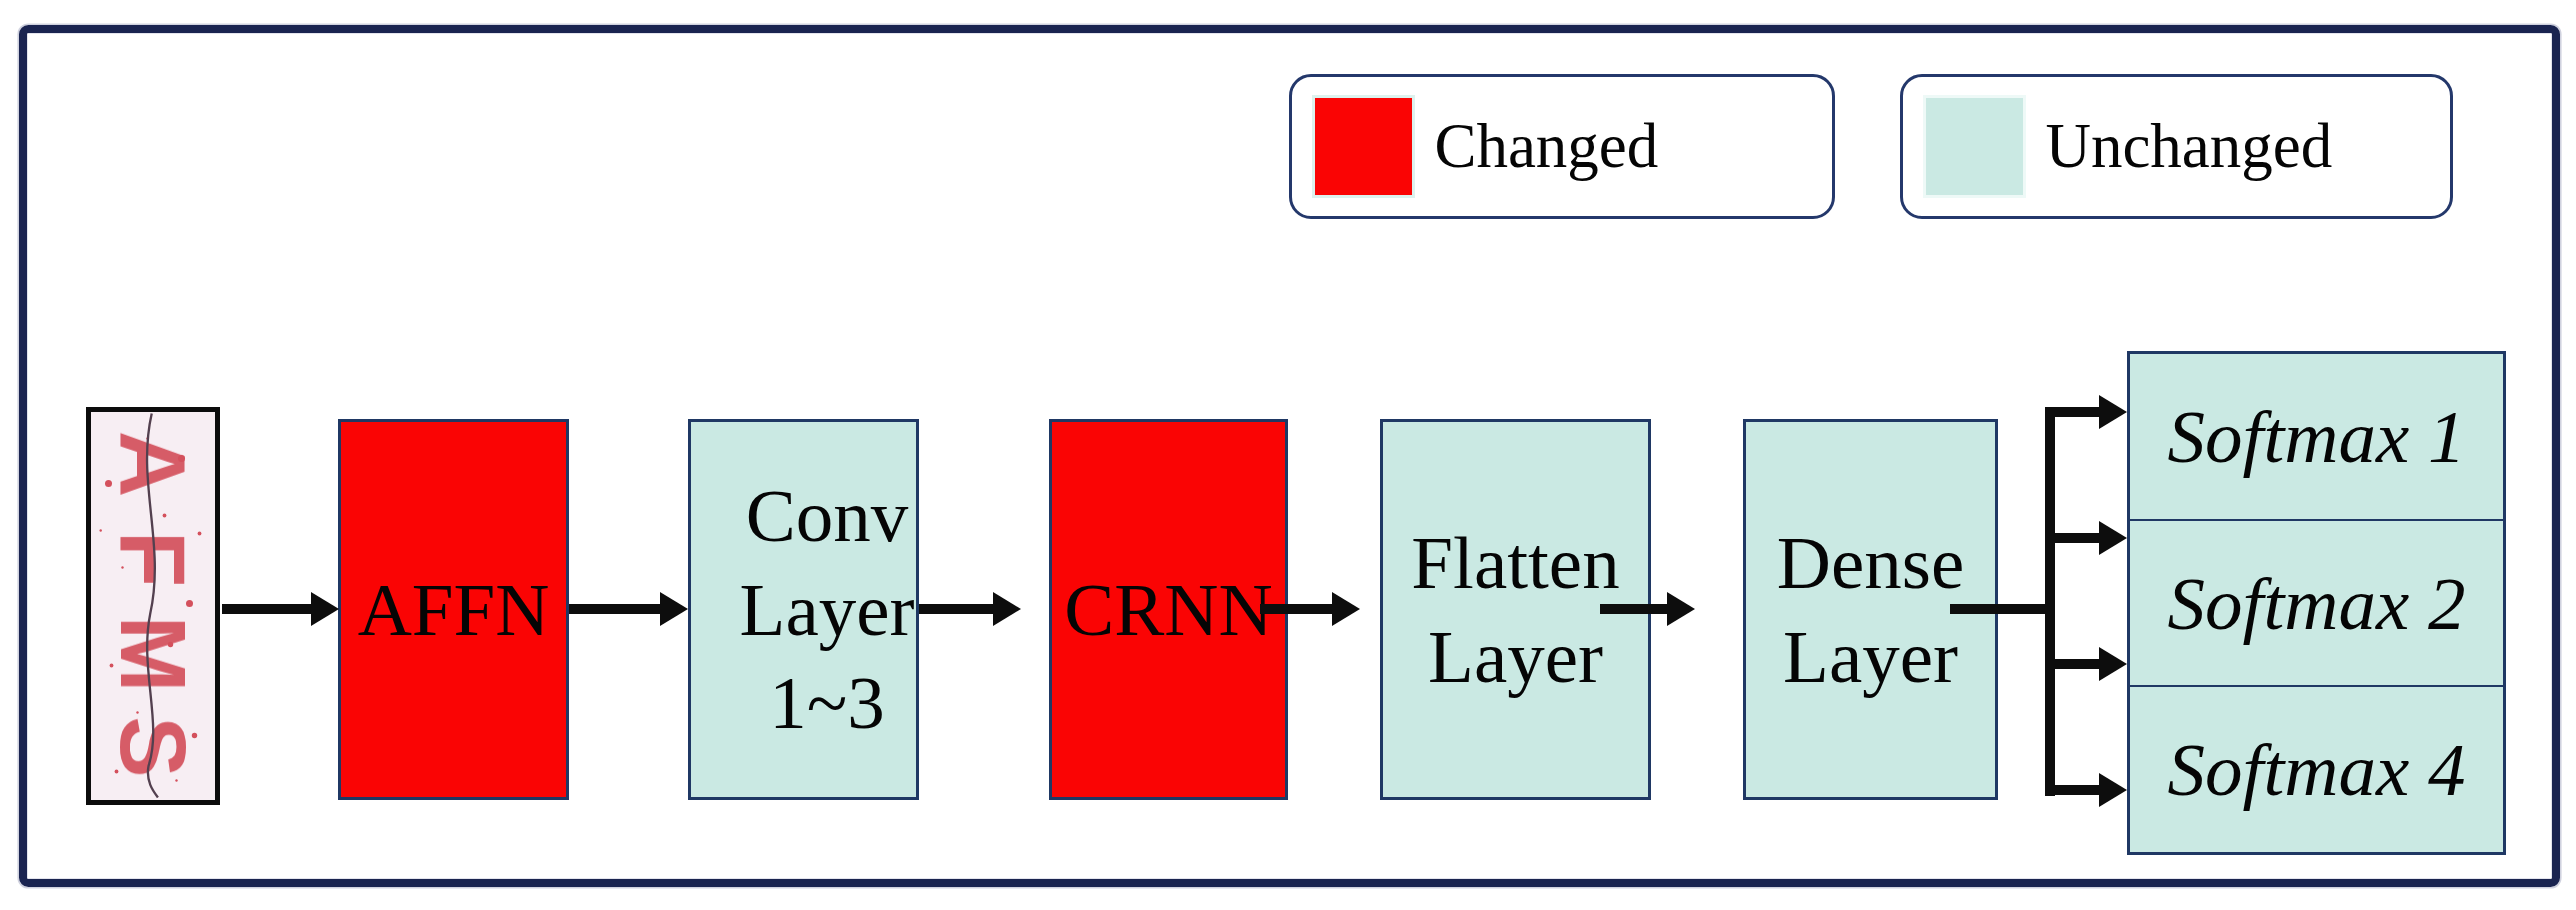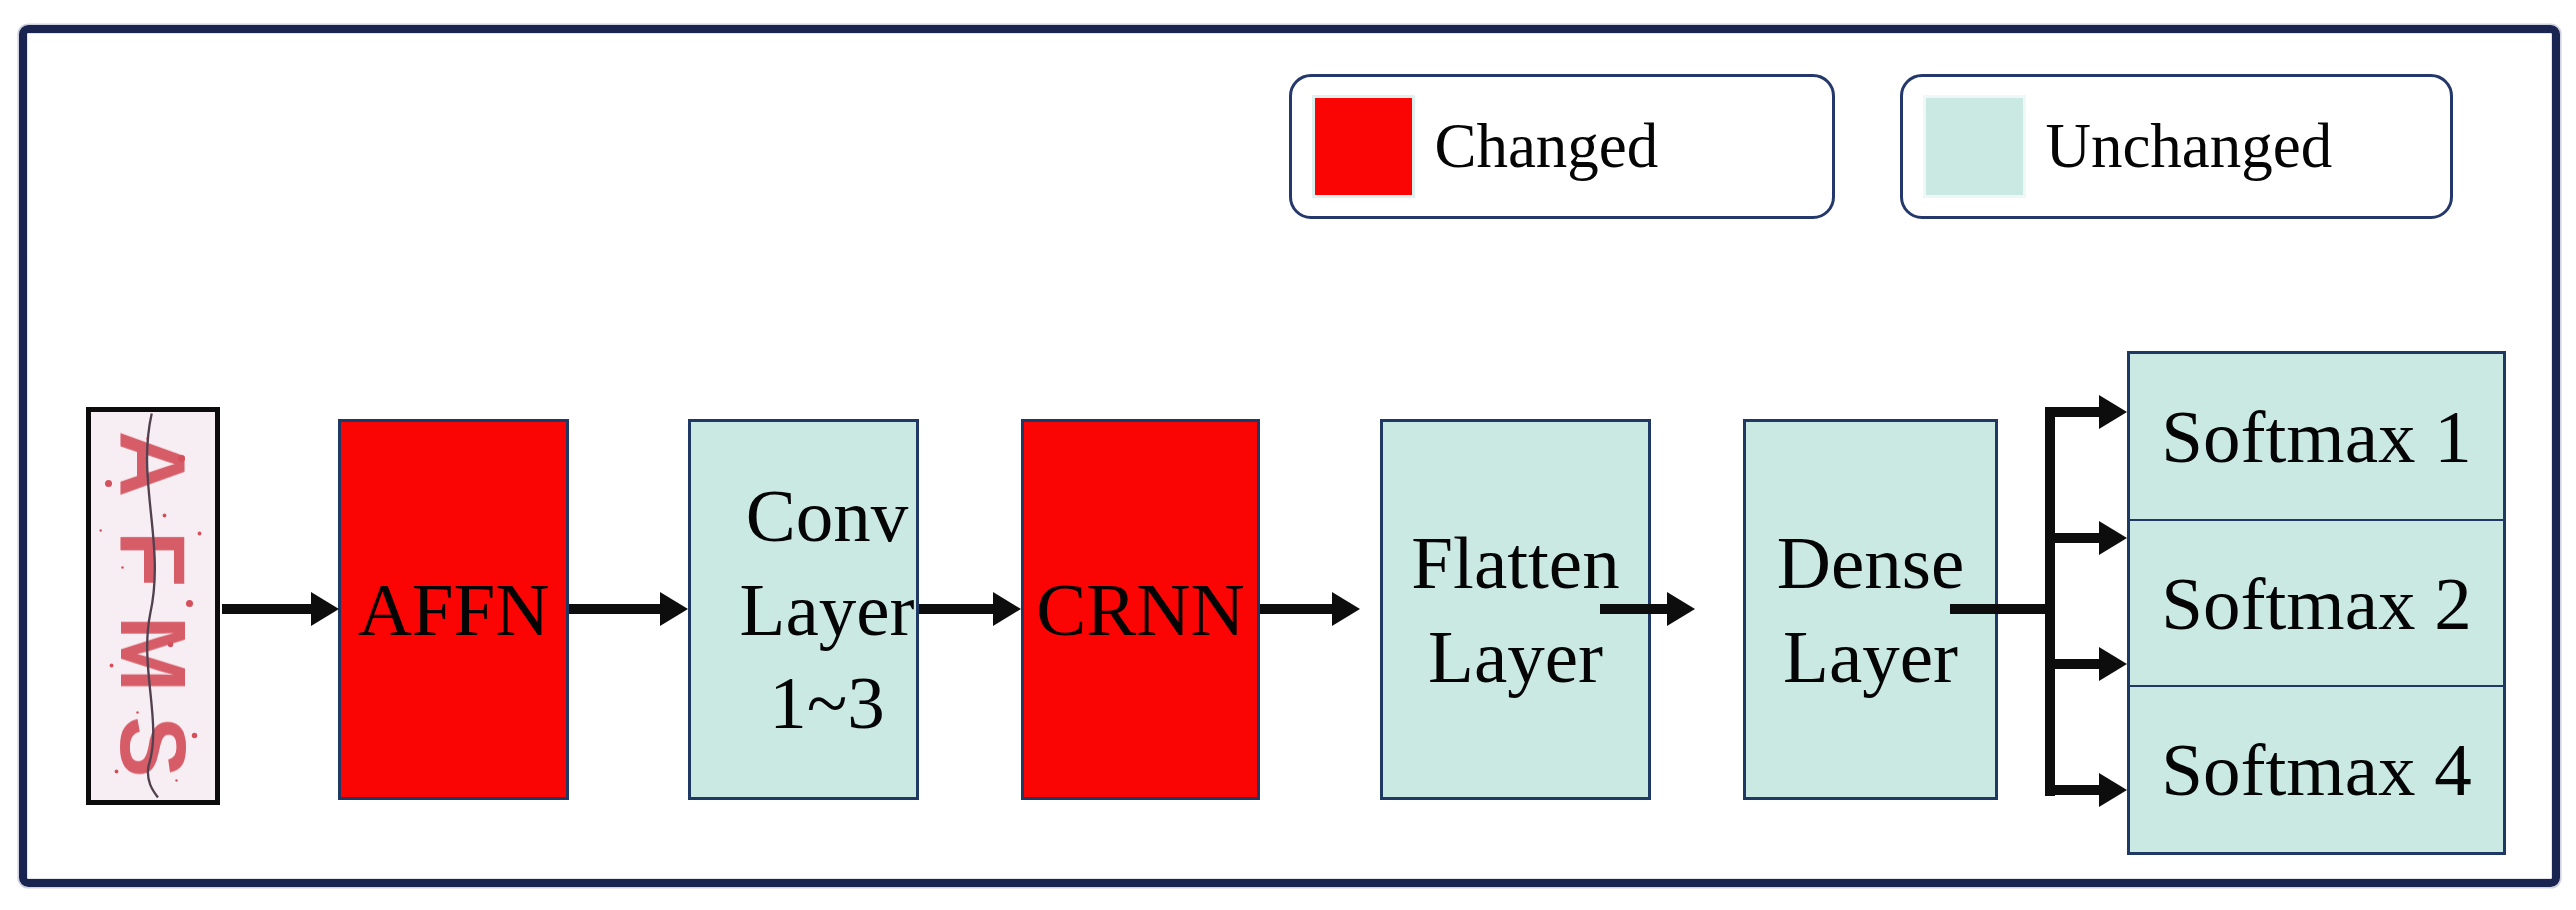--- a/index.html
+++ b/index.html
@@ -30,21 +30,21 @@
   .swatch-unchanged{background:var(--color-unchanged);border:3.9px solid #eef9f7;}
   .legend-label{font-size:63px;line-height:1;margin-left:19.4px;white-space:nowrap;}
   
   .node{position:absolute;top:419px;height:381px;box-sizing:border-box;border:3.1px solid var(--color-box-border);
         display:flex;align-items:center;justify-content:center;text-align:center;
         font-size:75px;line-height:1.25;white-space:pre-line;}
   .changed{background:var(--color-changed);}
   .unchanged{background:var(--color-unchanged);}
   .node-affn{left:338px;width:231px;}
   .node-conv{left:688px;width:231px;padding-left:47px;}
-  .node-crnn{left:1021px;width:239px;}
+  .node-crnn{left:1049px;width:239px;}
   .node-flatten{left:1361px;width:271px;margin-left:19px;}
   .node-dense{left:1695px;width:255px;margin-left:48px;}
   
   .captcha{position:absolute;left:86px;top:407px;width:134px;height:398px;box-sizing:border-box;
            border:5.4px solid #0c0c0c;background:var(--color-captcha-bg);overflow:hidden;}
   .captcha-letter{position:absolute;left:50%;transform:translateX(-50%) rotate(90deg);
                   font-family:"Liberation Sans", sans-serif;font-weight:bold;font-size:92px;line-height:1;
                   color:var(--color-captcha-ink);filter:blur(0.5px);opacity:.92;}
   .cl-0{top:6.2px;}  .cl-1{top:101px;}  .cl-2{top:196px;}  .cl-3{top:289px;}
   .captcha-noise{position:absolute;left:0;top:0;width:7px;height:7px;border-radius:50%;
@@ -69,21 +69,21 @@
   .a5{left:1600px;top:604px;width:67px;}
   .a6{left:1950px;top:604px;width:105px;}
   .trunk{position:absolute;left:2045px;top:408px;width:10px;height:388px;background:var(--color-arrow);}
   .stub{left:2045px;width:54px;}
   .s1{top:407px;} .s2{top:533px;} .s3{top:659px;} .s4{top:785px;}
   
   .softmax-stack{position:absolute;left:2127px;top:351px;width:379px;height:504px;box-sizing:border-box;
                  display:flex;flex-direction:column;border:3.1px solid var(--color-box-border);}
   .softmax-row{flex:1 1 0;box-sizing:border-box;background:var(--color-unchanged);
                display:flex;align-items:center;justify-content:center;
-               font-size:75px;line-height:1;border-top:2.3px solid var(--color-box-border);white-space:nowrap;}
+               font-size:75px;line-height:1;border-top:2.3px solid var(--color-box-border);white-space:nowrap;font-style:italic;}
   .softmax-row:first-child{border-top:none;}
 </style>
 </head>
 <body>
 
 <div class="page">
   <div class="frame"></div>
 
   <div class="legend-box legend-changed">
     <span class="swatch swatch-changed"></span>

